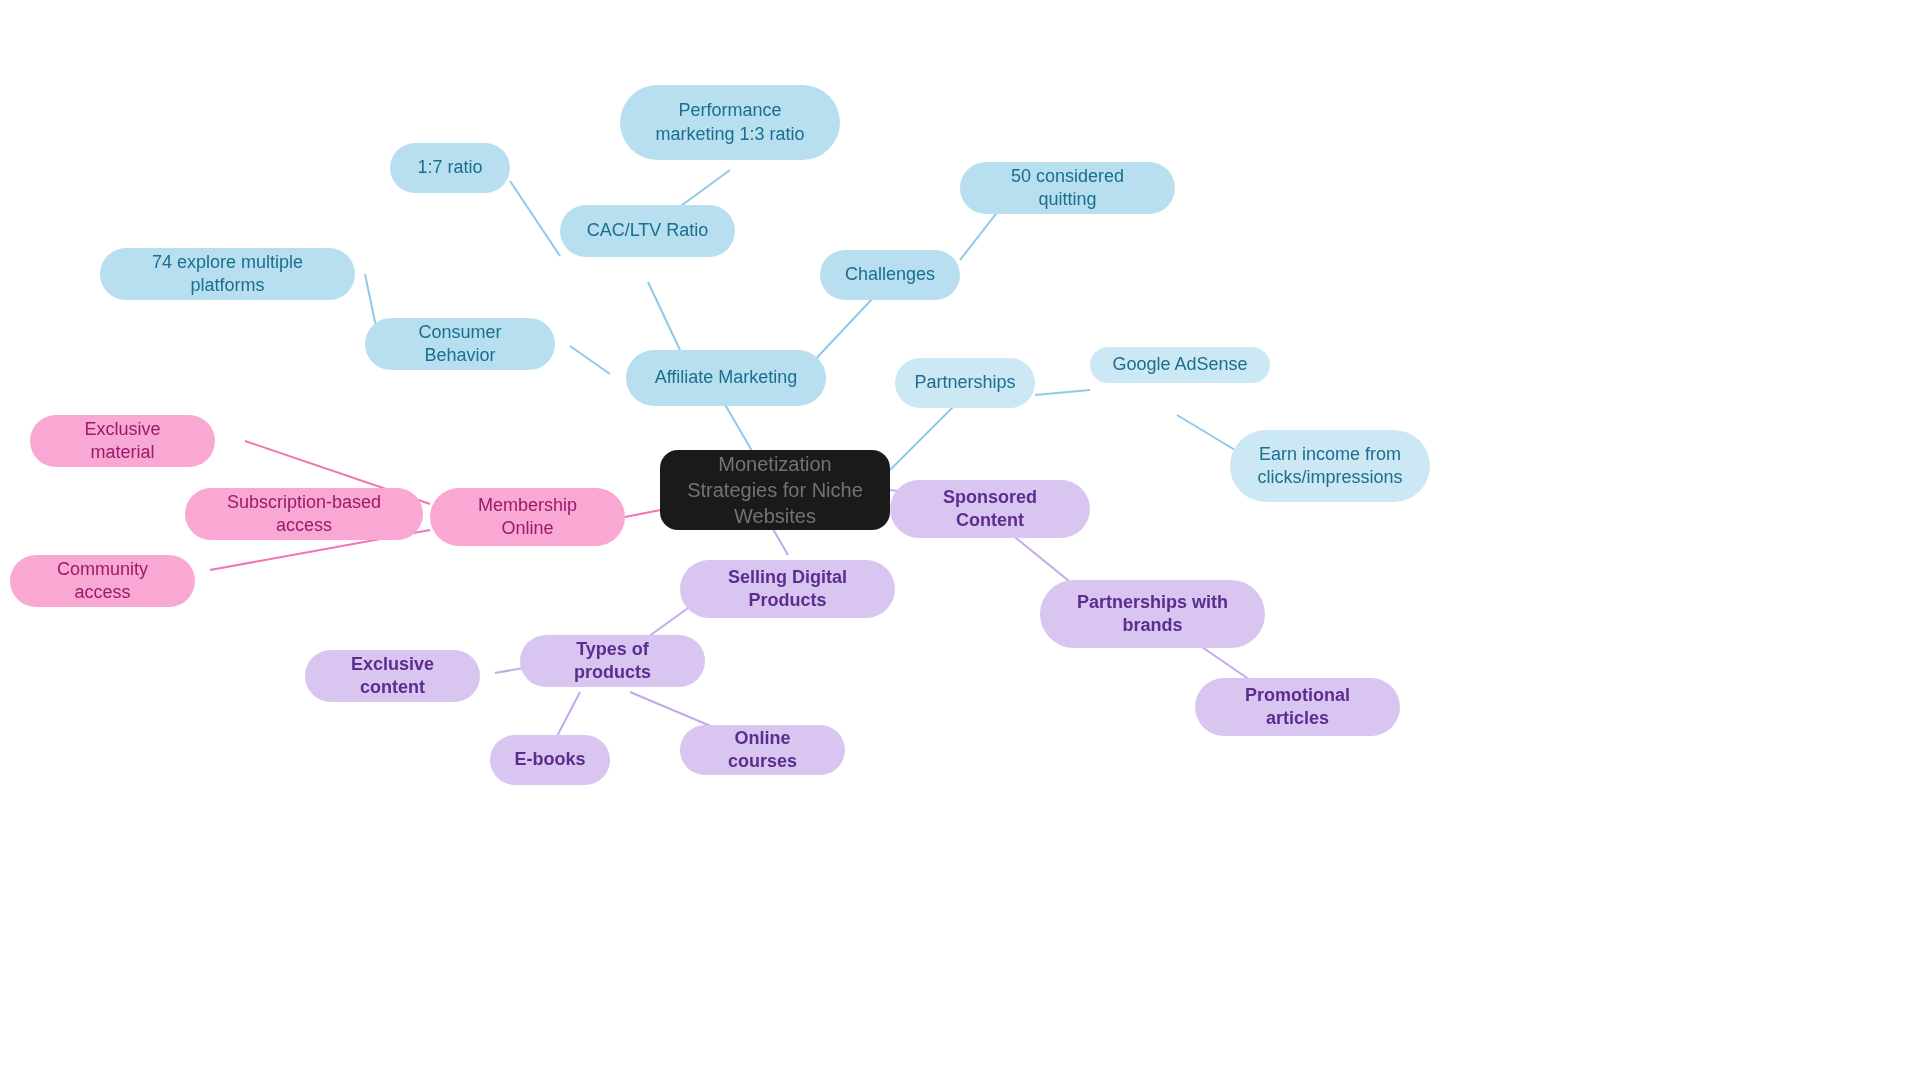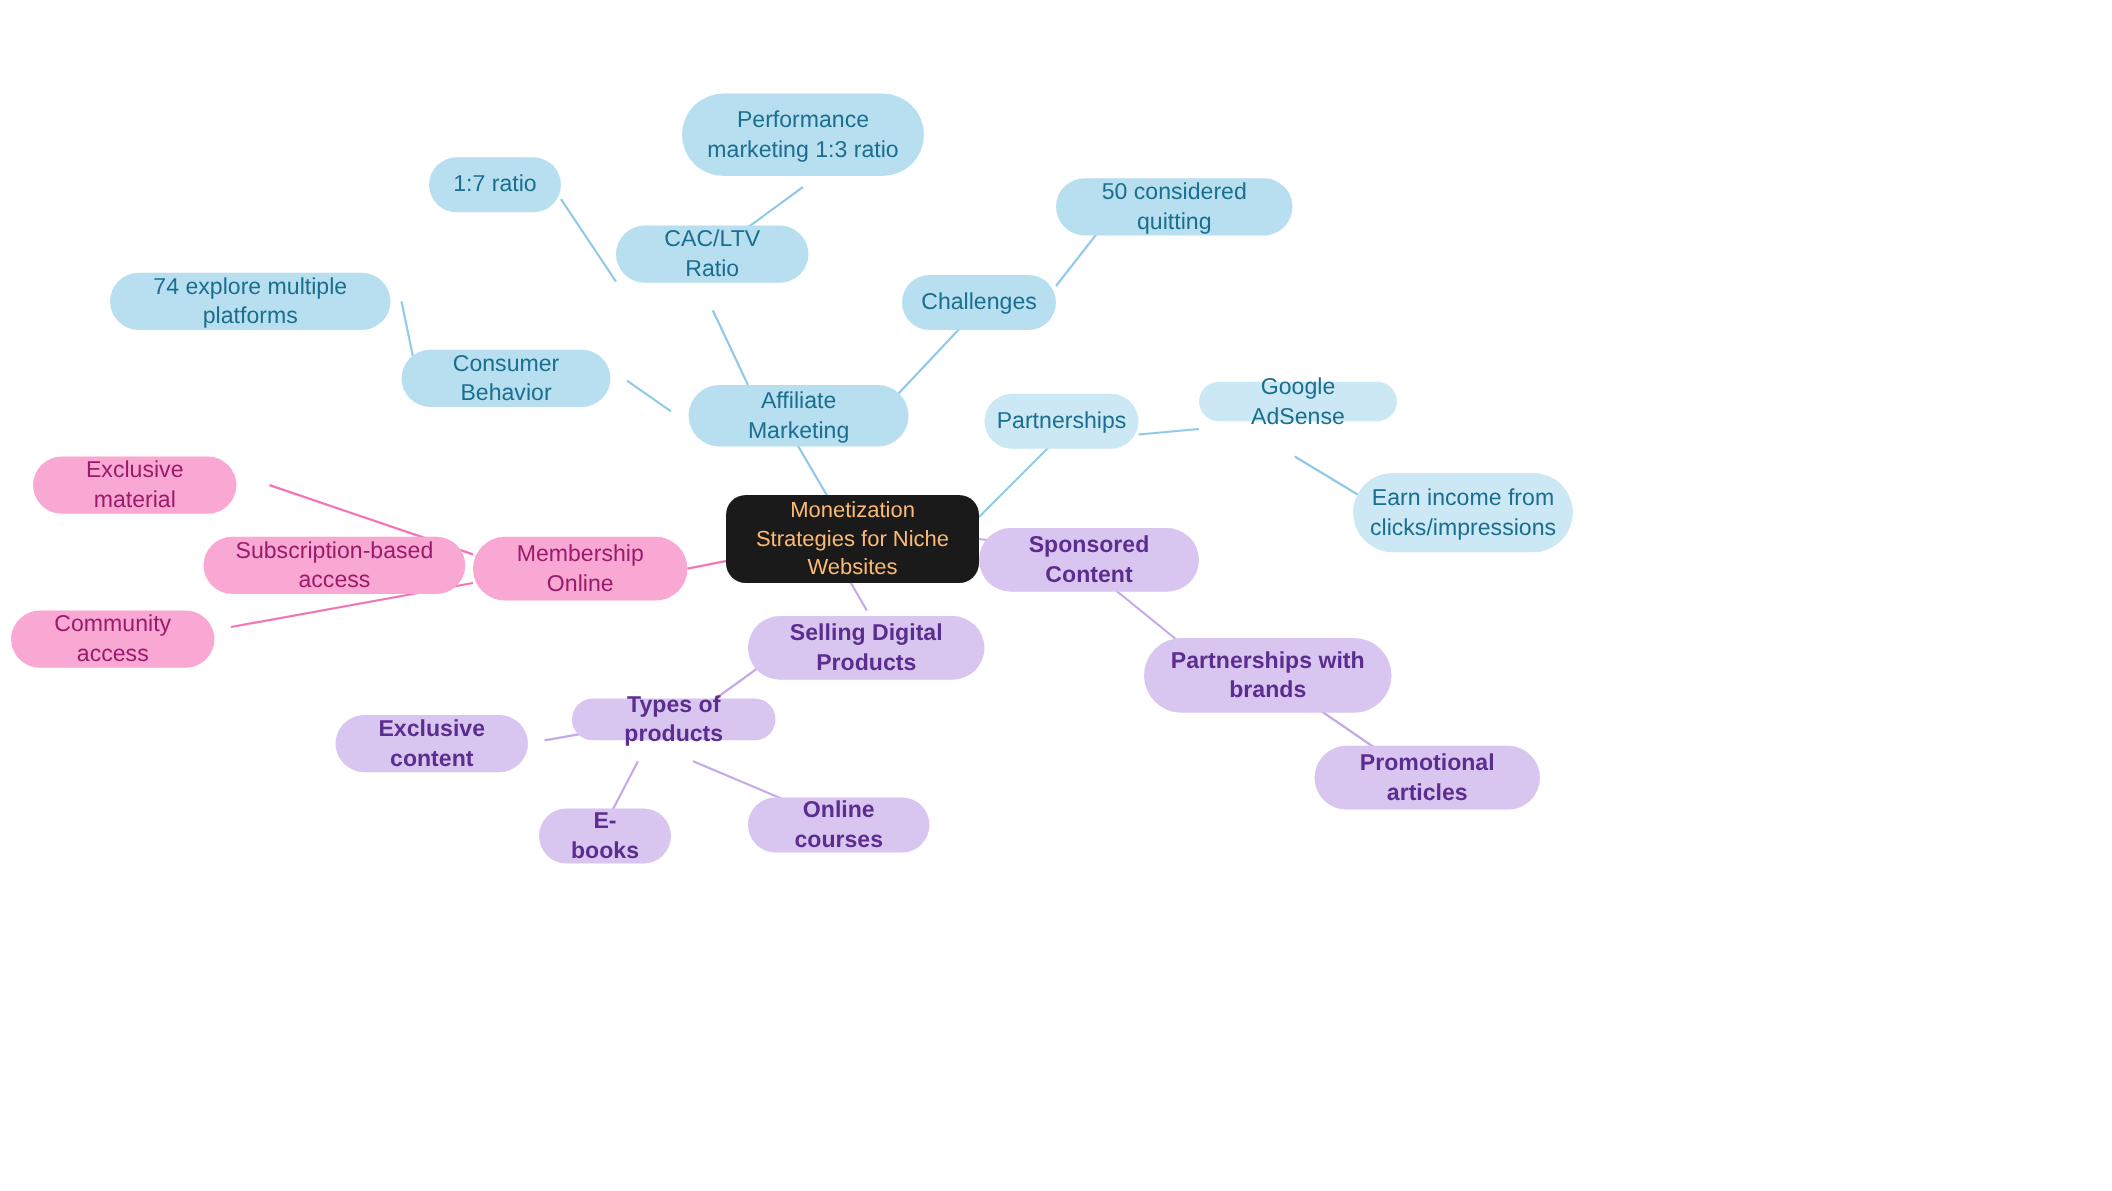--- a/index.html
+++ b/index.html
@@ -19,29 +19,29 @@
       pointer-events: none;
       z-index: 0;
     }
     .node {
       position: absolute;
       border-radius: 50px;
       display: flex;
       align-items: center;
       justify-content: center;
       text-align: center;
-      font-size: 21px;
+      font-size: 18px;
       font-weight: 400;
       z-index: 1;
       padding: 12px 22px;
       line-height: 1.3;
     }
     .node-center {
       background: #1a1a1a;
-      color: #fdba74;
+      color: #737373;
       font-size: 20px;
       font-weight: 500;
       border-radius: 18px;
       width: 230px;
       height: 80px;
     }
     .node-blue {
       background: #b8dff0;
       color: #1a6e8e;
       border: none;
@@ -137,21 +137,21 @@
 <div class="node node-pink" style="left:430px; top:488px; width:195px; height:58px;">Membership Online</div>
 
 <div class="node node-pink" style="left:185px; top:488px; width:238px; height:52px;">Subscription-based access</div>
 
 <div class="node node-pink" style="left:30px; top:415px; width:185px; height:52px;">Exclusive material</div>
 
 <div class="node node-pink" style="left:10px; top:555px; width:185px; height:52px;">Community access</div>
 
 <div class="node node-purple" style="left:680px; top:560px; width:215px; height:58px;">Selling Digital Products</div>
 
-<div class="node node-purple" style="left:520px; top:635px; width:185px; height:38px;">Types of products</div>
+<div class="node node-purple" style="left:520px; top:635px; width:185px; height:52px;">Types of products</div>
 
 <div class="node node-purple" style="left:305px; top:650px; width:175px; height:52px;">Exclusive content</div>
 
 <div class="node node-purple" style="left:490px; top:735px; width:120px; height:50px;">E-books</div>
 
 <div class="node node-purple" style="left:680px; top:725px; width:165px; height:50px;">Online courses</div>
 
 <div class="node node-lightblue" style="left:895px; top:358px; width:140px; height:50px;">Partnerships</div>
 
 <div class="node node-lightblue" style="left:1090px; top:347px; width:180px; height:36px;">Google AdSense</div>

